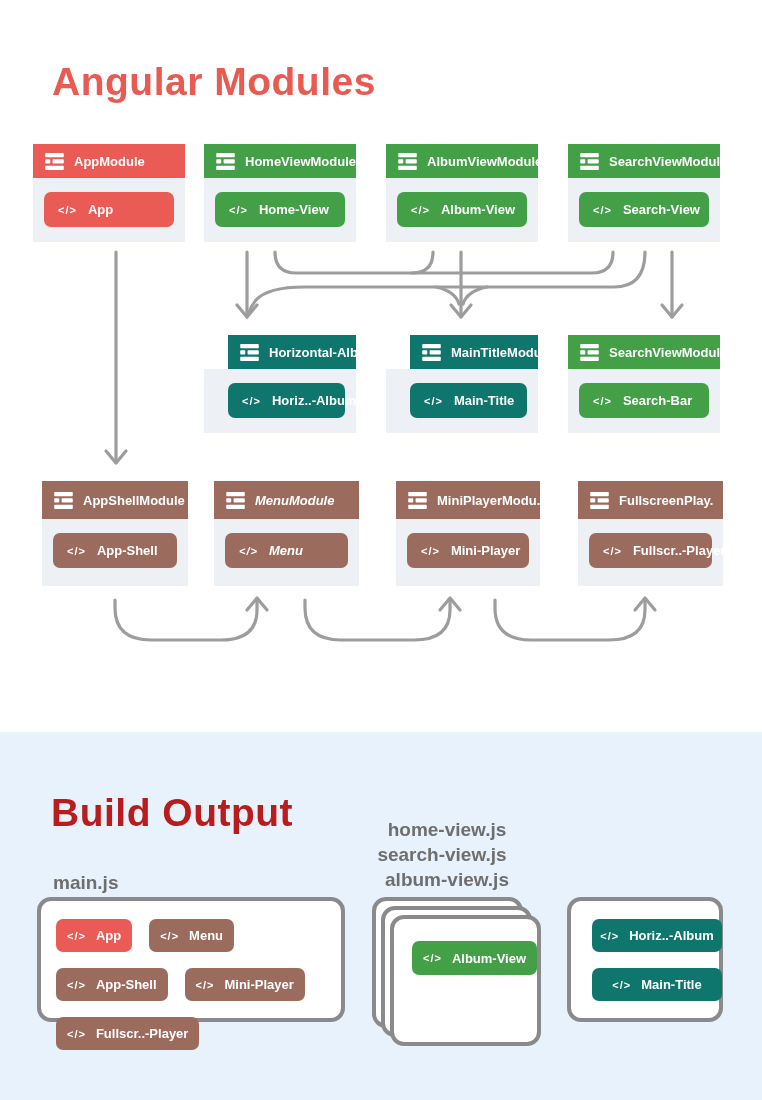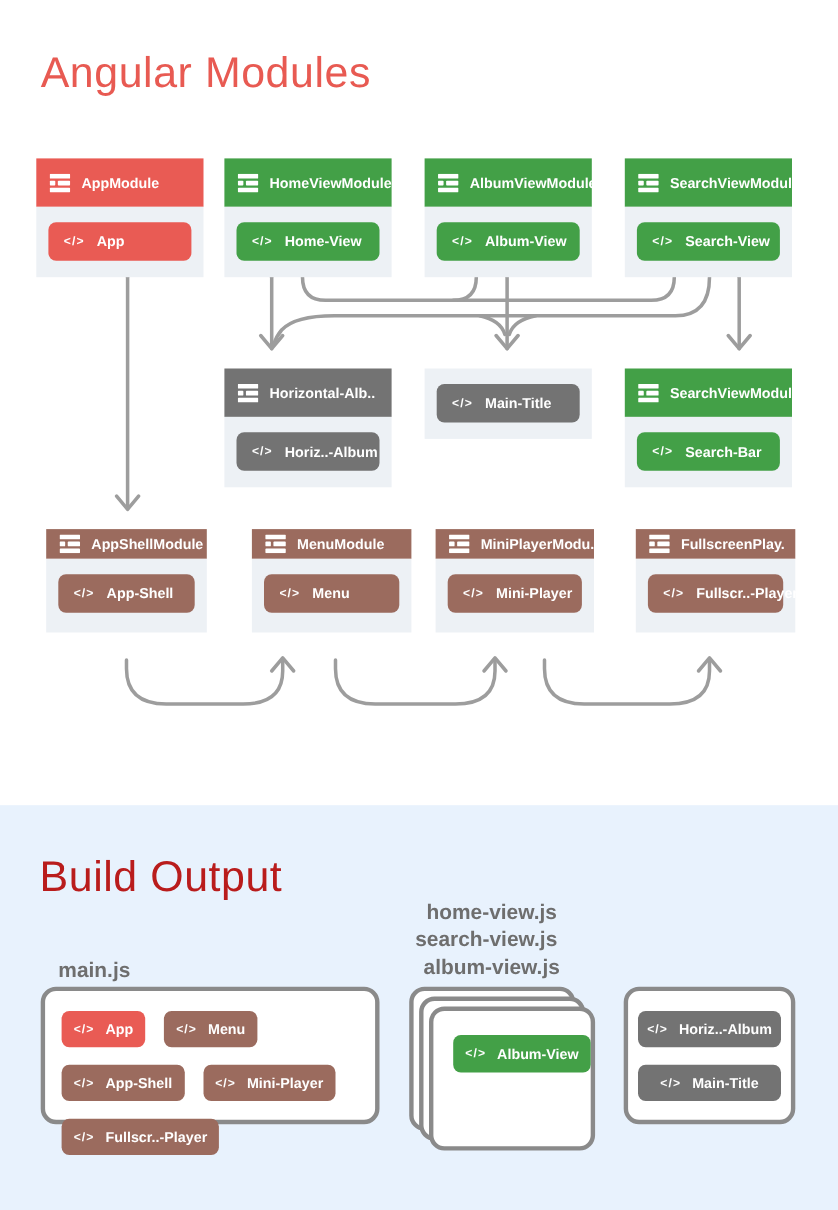--- a/index.html
+++ b/index.html
@@ -1,46 +1,46 @@
 <!DOCTYPE html>
 <html><head>
 <meta charset="utf-8">
 <style>
   html,body{margin:0;padding:0;}
   body{font-family:"Liberation Sans", sans-serif; background:#ffffff;}
   .page{position:relative;width:762px;height:1100px;background:#ffffff;overflow:hidden;}
 
   
-  .title{position:absolute;font-weight:normal;font-size:39px;letter-spacing:.5px;margin:0;}
+  .title{position:absolute;font-weight:bold;font-size:39px;letter-spacing:.5px;margin:15px;}
   .title-angular{left:37px;top:45px;color:#e85a52;}
   .title-build{left:36px;top:776px;color:#b91c1c;}
 
   
   .build-section{position:absolute;left:0;top:732px;width:762px;height:368px;background:#e8f2fd;}
 
   
   .module{position:absolute;width:152px;}
-  .mod-header{height:44px;display:flex;align-items:center;gap:10px;padding-left:12px;color:#fff;font-weight:bold;font-size:13px;white-space:nowrap;}
+  .mod-header{height:34px;display:flex;align-items:center;gap:10px;padding-left:12px;color:#fff;font-weight:bold;font-size:13px;white-space:nowrap;}
   .mod-body{background:#edf1f5;height:64px;padding-top:14px;box-sizing:border-box;}
-  .row3 .mod-header{height:27px;text-align:center;}
+  .row3 .mod-header{height:38px;text-align:center;}
   .row3 .mod-body{height:67px;}
   .chip{margin:0 11px;height:35px;border-radius:7px;display:flex;align-items:center;gap:11px;color:#fff;font-weight:bold;font-size:13px;padding-left:14px;white-space:nowrap;box-sizing:border-box;}
   .code{font-size:11px;letter-spacing:1px;font-weight:bold;}
   .mod-icon{display:flex;align-items:center;}
 
   .c-red{background:#e95b54;} .c-green{background:#43a047;}
-  .c-indigo{background:#737373;} .c-brown{background:#9b6b5e;}
+  .c-indigo{background:#0f766e;margin-left:24px;} .c-brown{background:#9b6b5e;}
 
   
   .pos-app{left:33px;top:144px;} .pos-home{left:204px;top:144px;border-radius:10px;}
   .pos-album{left:386px;top:144px;} .pos-search{left:568px;top:144px;}
   .pos-horizontal{left:204px;top:335px;} .pos-maintitle{left:386px;top:335px;}
   .pos-searchbar{left:568px;top:335px;}
   .pos-appshell{left:42px;top:481px;width:146px;}
-  .pos-menu{left:229px;top:481px;width:145px;}
+  .pos-menu{left:214px;top:481px;width:145px;font-style:italic;}
   .pos-miniplayer{left:396px;top:481px;width:144px;border-radius:24px;}
   .pos-fullscreen{left:578px;top:481px;width:145px;}
 
   
   .arrows{position:absolute;left:0;top:0;pointer-events:none;}
 
   
   .js-label{position:absolute;font-weight:bold;font-size:19px;color:#6e6e6e;white-space:nowrap;}
   .lbl-main{left:53px;top:872px;}
   .lbl-home{left:447px;top:819px;transform:translateX(-50%);}
@@ -187,20 +187,31 @@
     </div>
     <div class="mod-body">
       <div class="chip c-indigo">
         <span class="code">&lt;/&gt;</span>
         <span>Horiz..-Album</span>
       </div>
     </div>
   </div>
 
   <div class="module pos-maintitle">
+    <div class="mod-header c-indigo">
+      <span class="mod-icon">
+          <svg width="19" height="17" viewBox="0 0 24 22" fill="#ffffff">
+            <rect x="0" y="0" width="24" height="5.5" rx="1"></rect>
+            <rect x="0" y="8.2" width="6.5" height="5.5" rx="1"></rect>
+            <rect x="9.5" y="8.2" width="14.5" height="5.5" rx="1"></rect>
+            <rect x="0" y="16.4" width="24" height="5.5" rx="1"></rect>
+          </svg>
+        </span>
+      <span>MainTitleModule</span>
+    </div>
     <div class="mod-body">
       <div class="chip c-indigo">
         <span class="code">&lt;/&gt;</span>
         <span>Main-Title</span>
       </div>
     </div>
   </div>
 
   <div class="module pos-searchbar">
     <div class="mod-header c-green">

